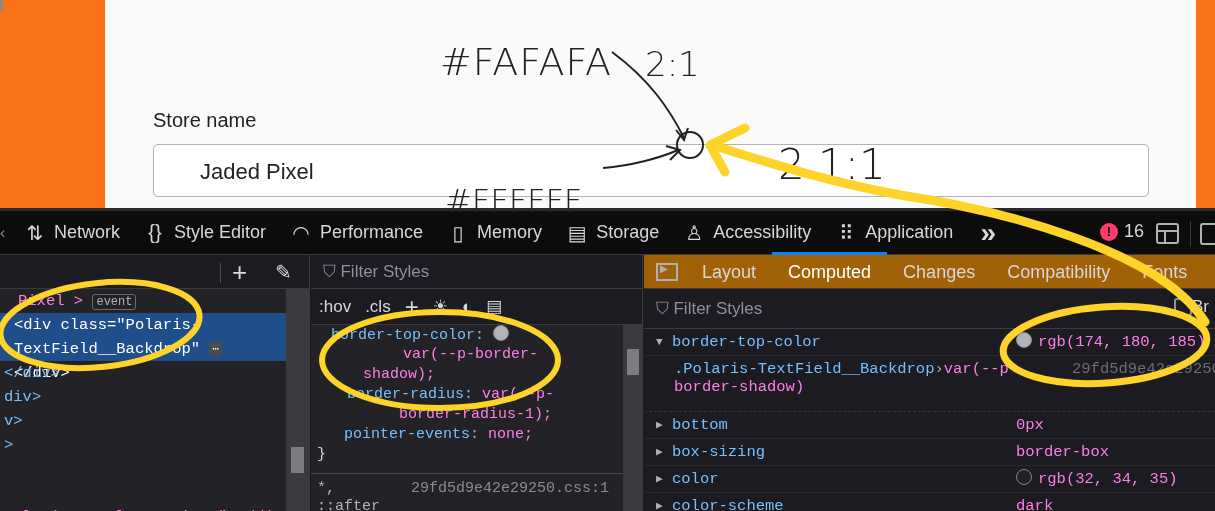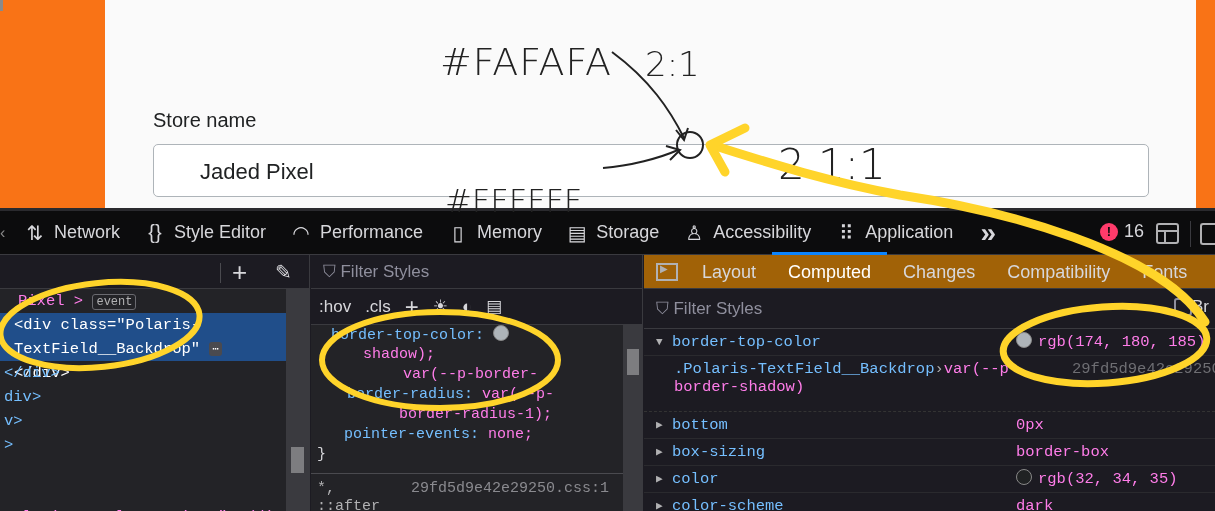--- a/index.html
+++ b/index.html
@@ -173,22 +173,22 @@
     <span>.cls</span>
     <span style="font-size:24px;">+</span>
     <span>☀</span>
     <span>◐</span>
     <span>▤</span>
   </div>
   <div class="rules-body">
     <div class="rline" style="padding-left:20px;height:20px;">
       <span>border-top-color</span>: <span class="swatch" style="background:#aeb4b9;"></span>
     </div>
+    <div class="rline pink" style="padding-left:92px;">var(--p-border-</div>
     <div class="rline pink" style="padding-left:52px;">shadow);</div>
-    <div class="rline pink" style="padding-left:92px;">var(--p-border-</div>
     <div class="rline" style="padding-left:36px;">
       <span>border-radius</span>: <span class="pink">var(--p-</span>
     </div>
     <div class="rline pink" style="padding-left:88px;">border-radius-1);</div>
     <div class="rline" style="padding-left:33px;">
       <span>pointer-events</span>: <span class="pink">none;</span>
     </div>
     <div class="rline" style="padding-left:6px;color:#d7d7db;">}</div>
   </div>
   <div class="rules-sub" style="top:218px;">

